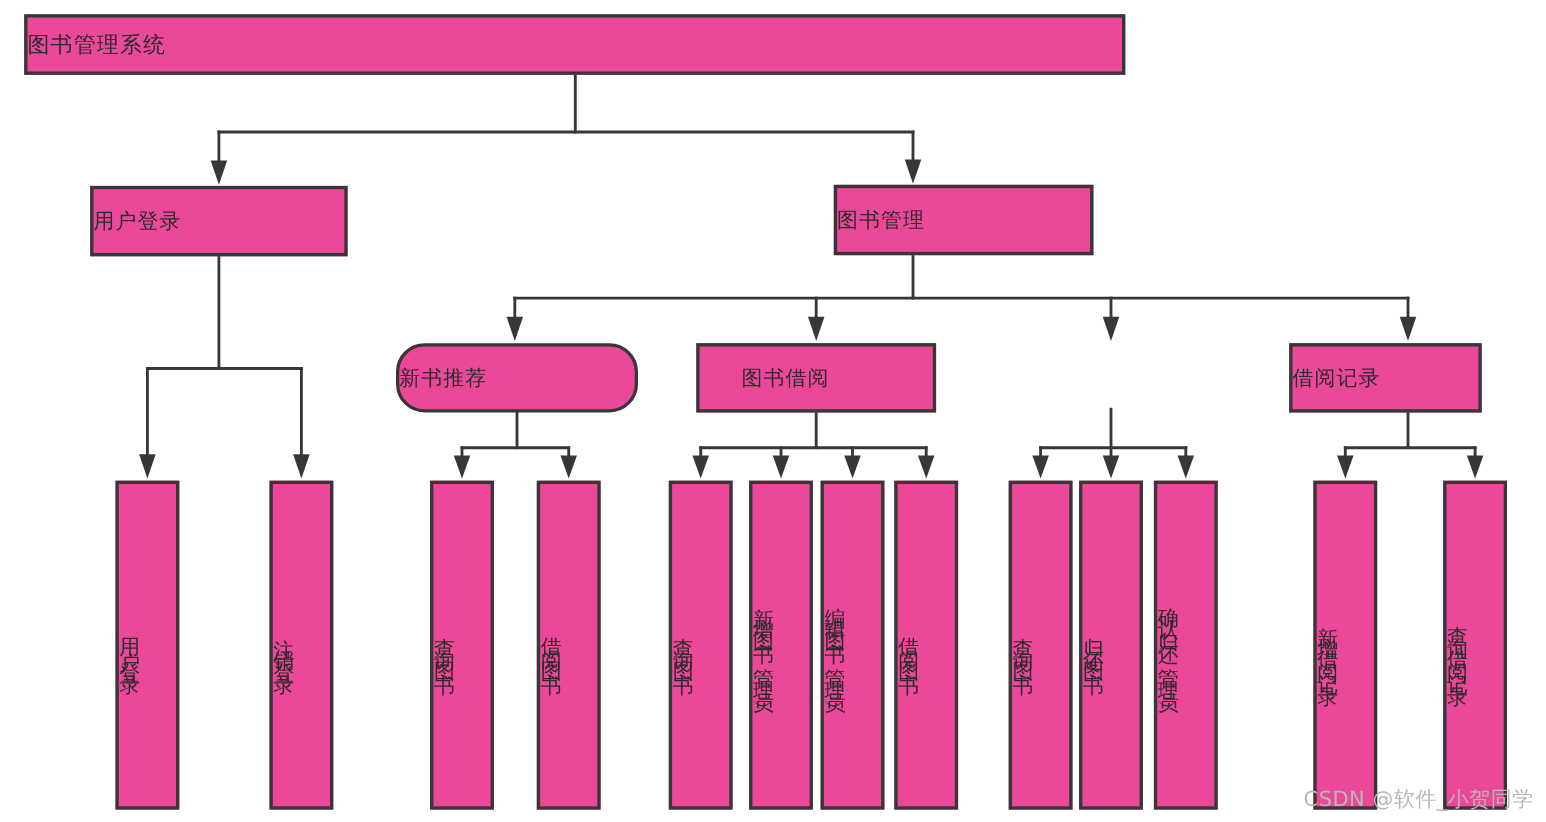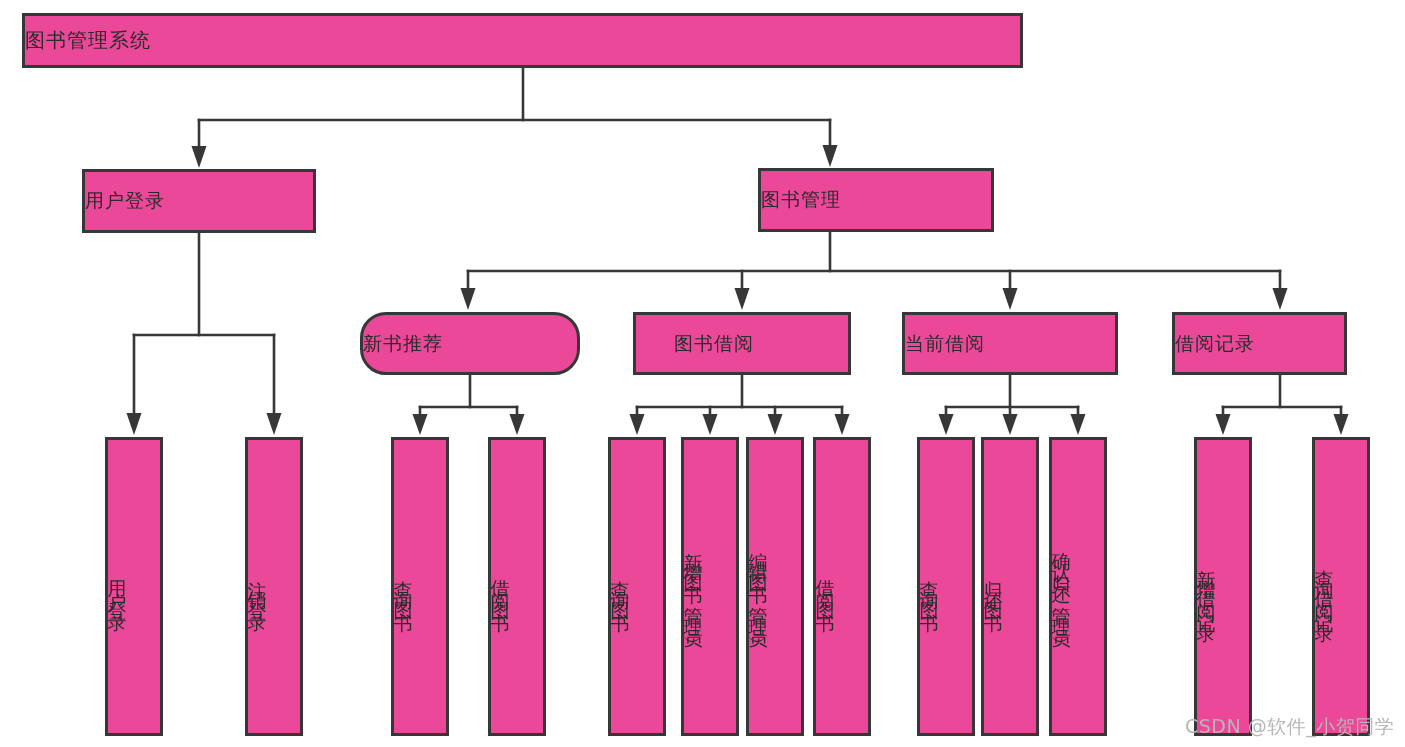--- a/index.html
+++ b/index.html
@@ -161,23 +161,20 @@
   <div class="node h" style="left:712px; top:168px; width:236px; height:64px;margin-left:46px;">
     <span>图书管理</span>
   </div>
 
   <div class="node h" style="left:360px; top:312px; width:220px; height:63px;border-radius:26px;">
     <span>新书推荐</span>
   </div>
   <div class="node h" style="left:633px; top:312px; width:218px; height:63px;padding-left:38px;">
     <span>图书借阅</span>
   </div>
-  <div class="node h" style="left:902px; top:312px; width:216px; height:63px;">
-    <span>当前借阅</span>
-  </div>
   <div class="node h" style="left:1172px; top:312px; width:175px; height:63px;">
     <span>借阅记录</span>
   </div>
 
   <div class="node v" style="left:105px; top:437px; width:58px; height:299px;">
     <span>用户登录</span>
   </div>
   <div class="node v" style="left:245px; top:437px; width:58px; height:299px;">
     <span>注销登录</span>
   </div>

